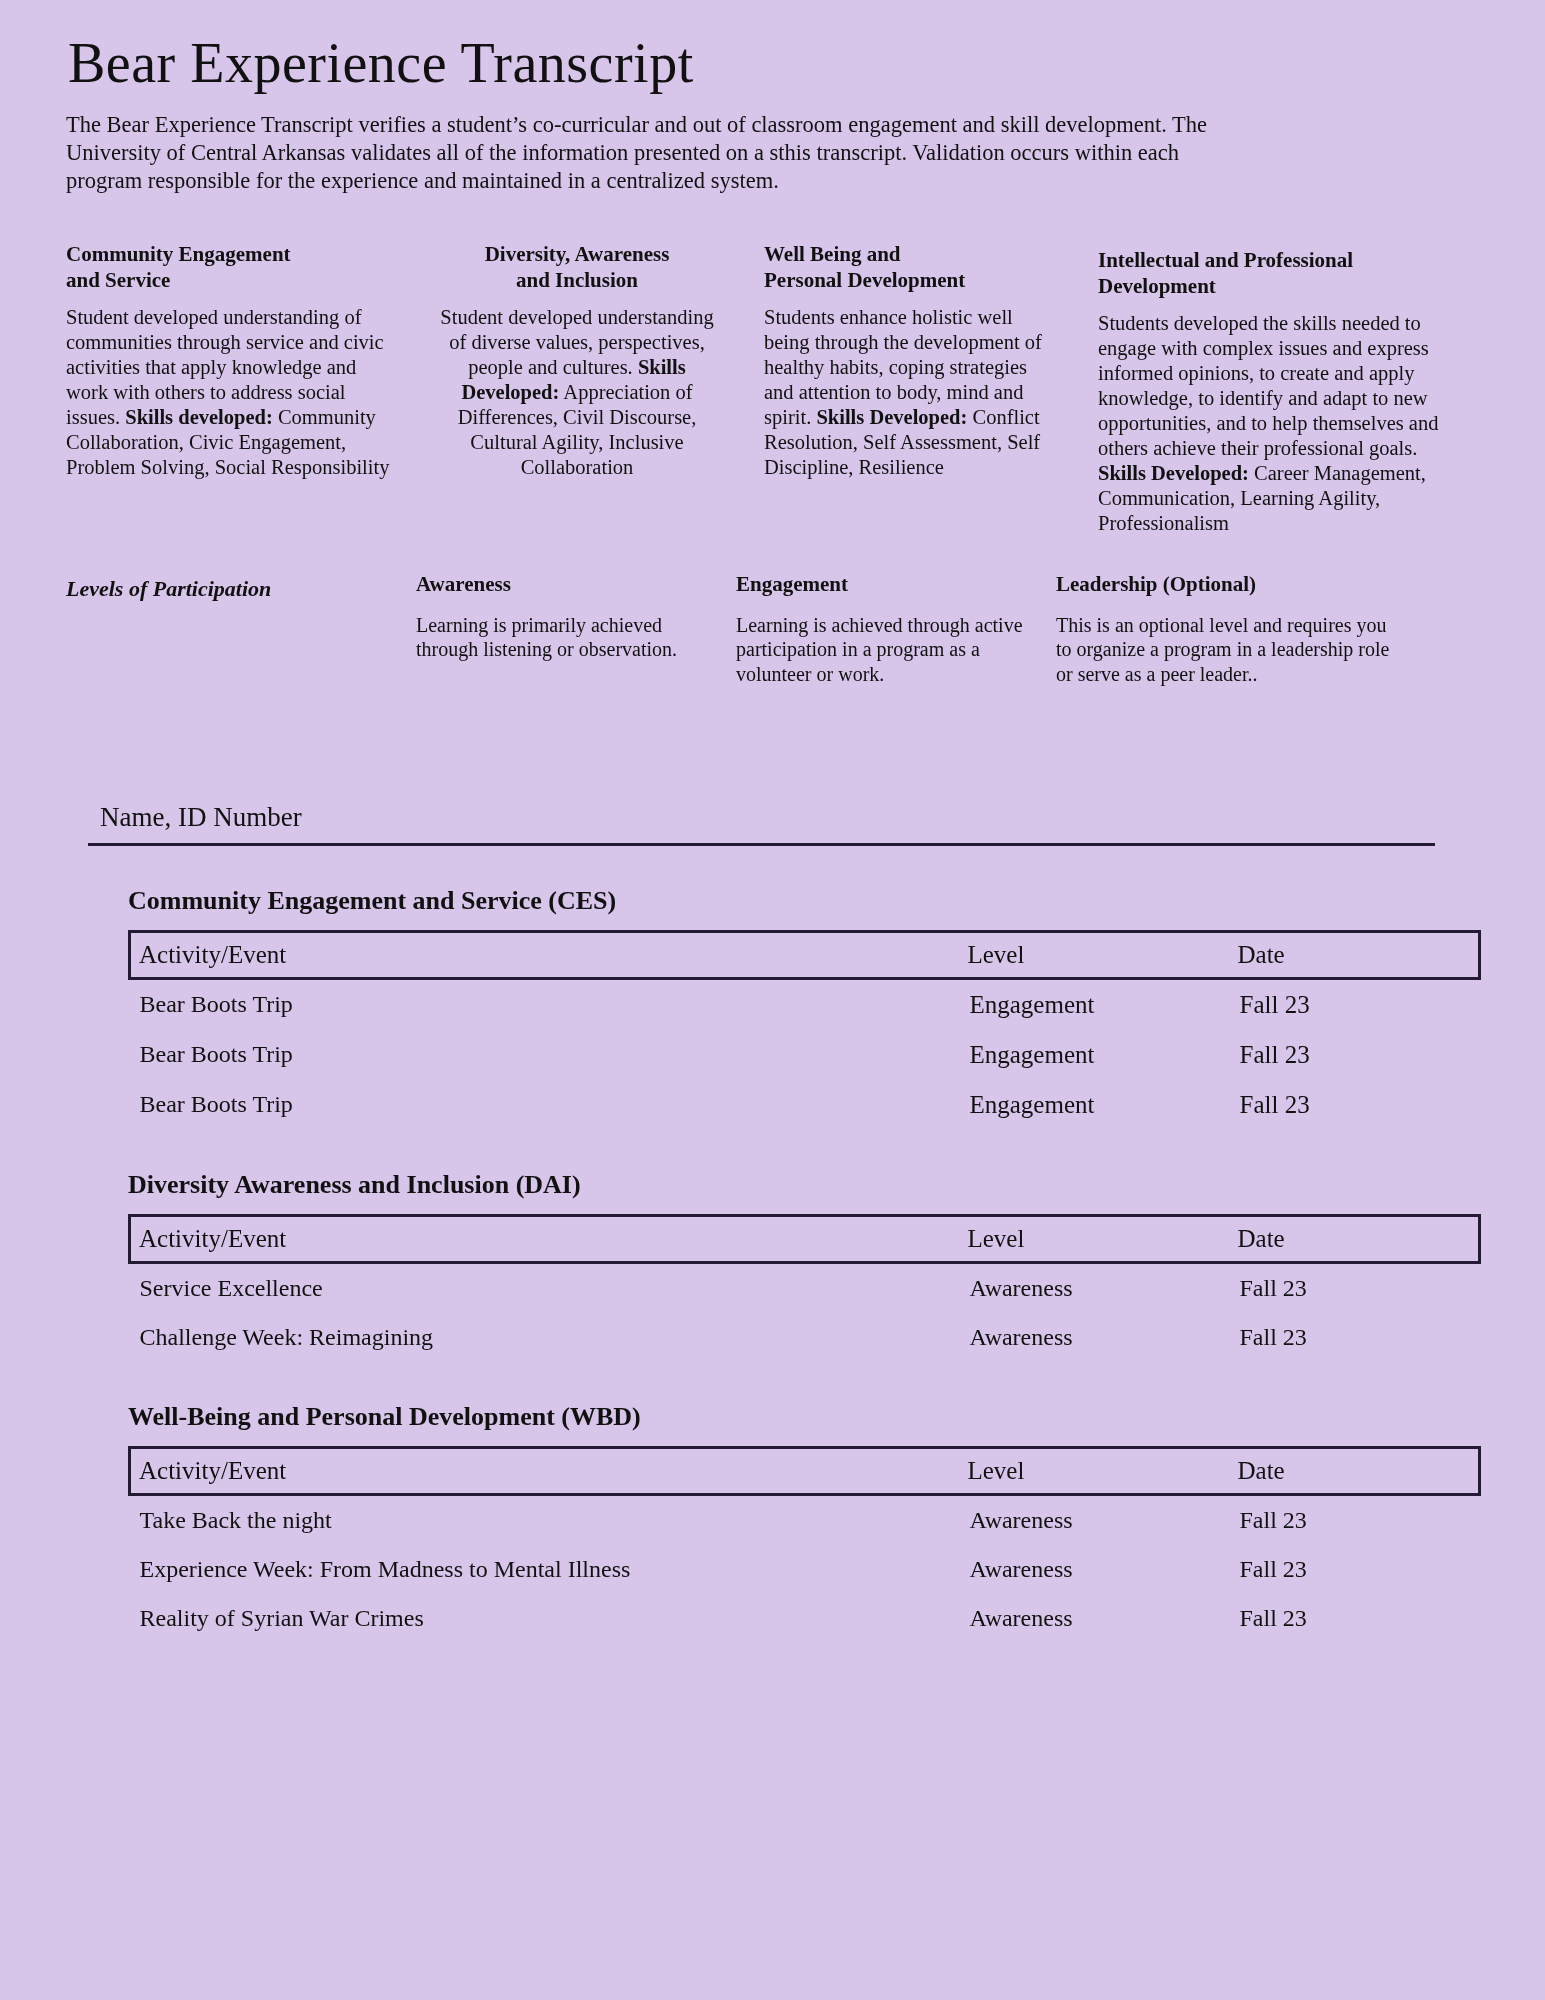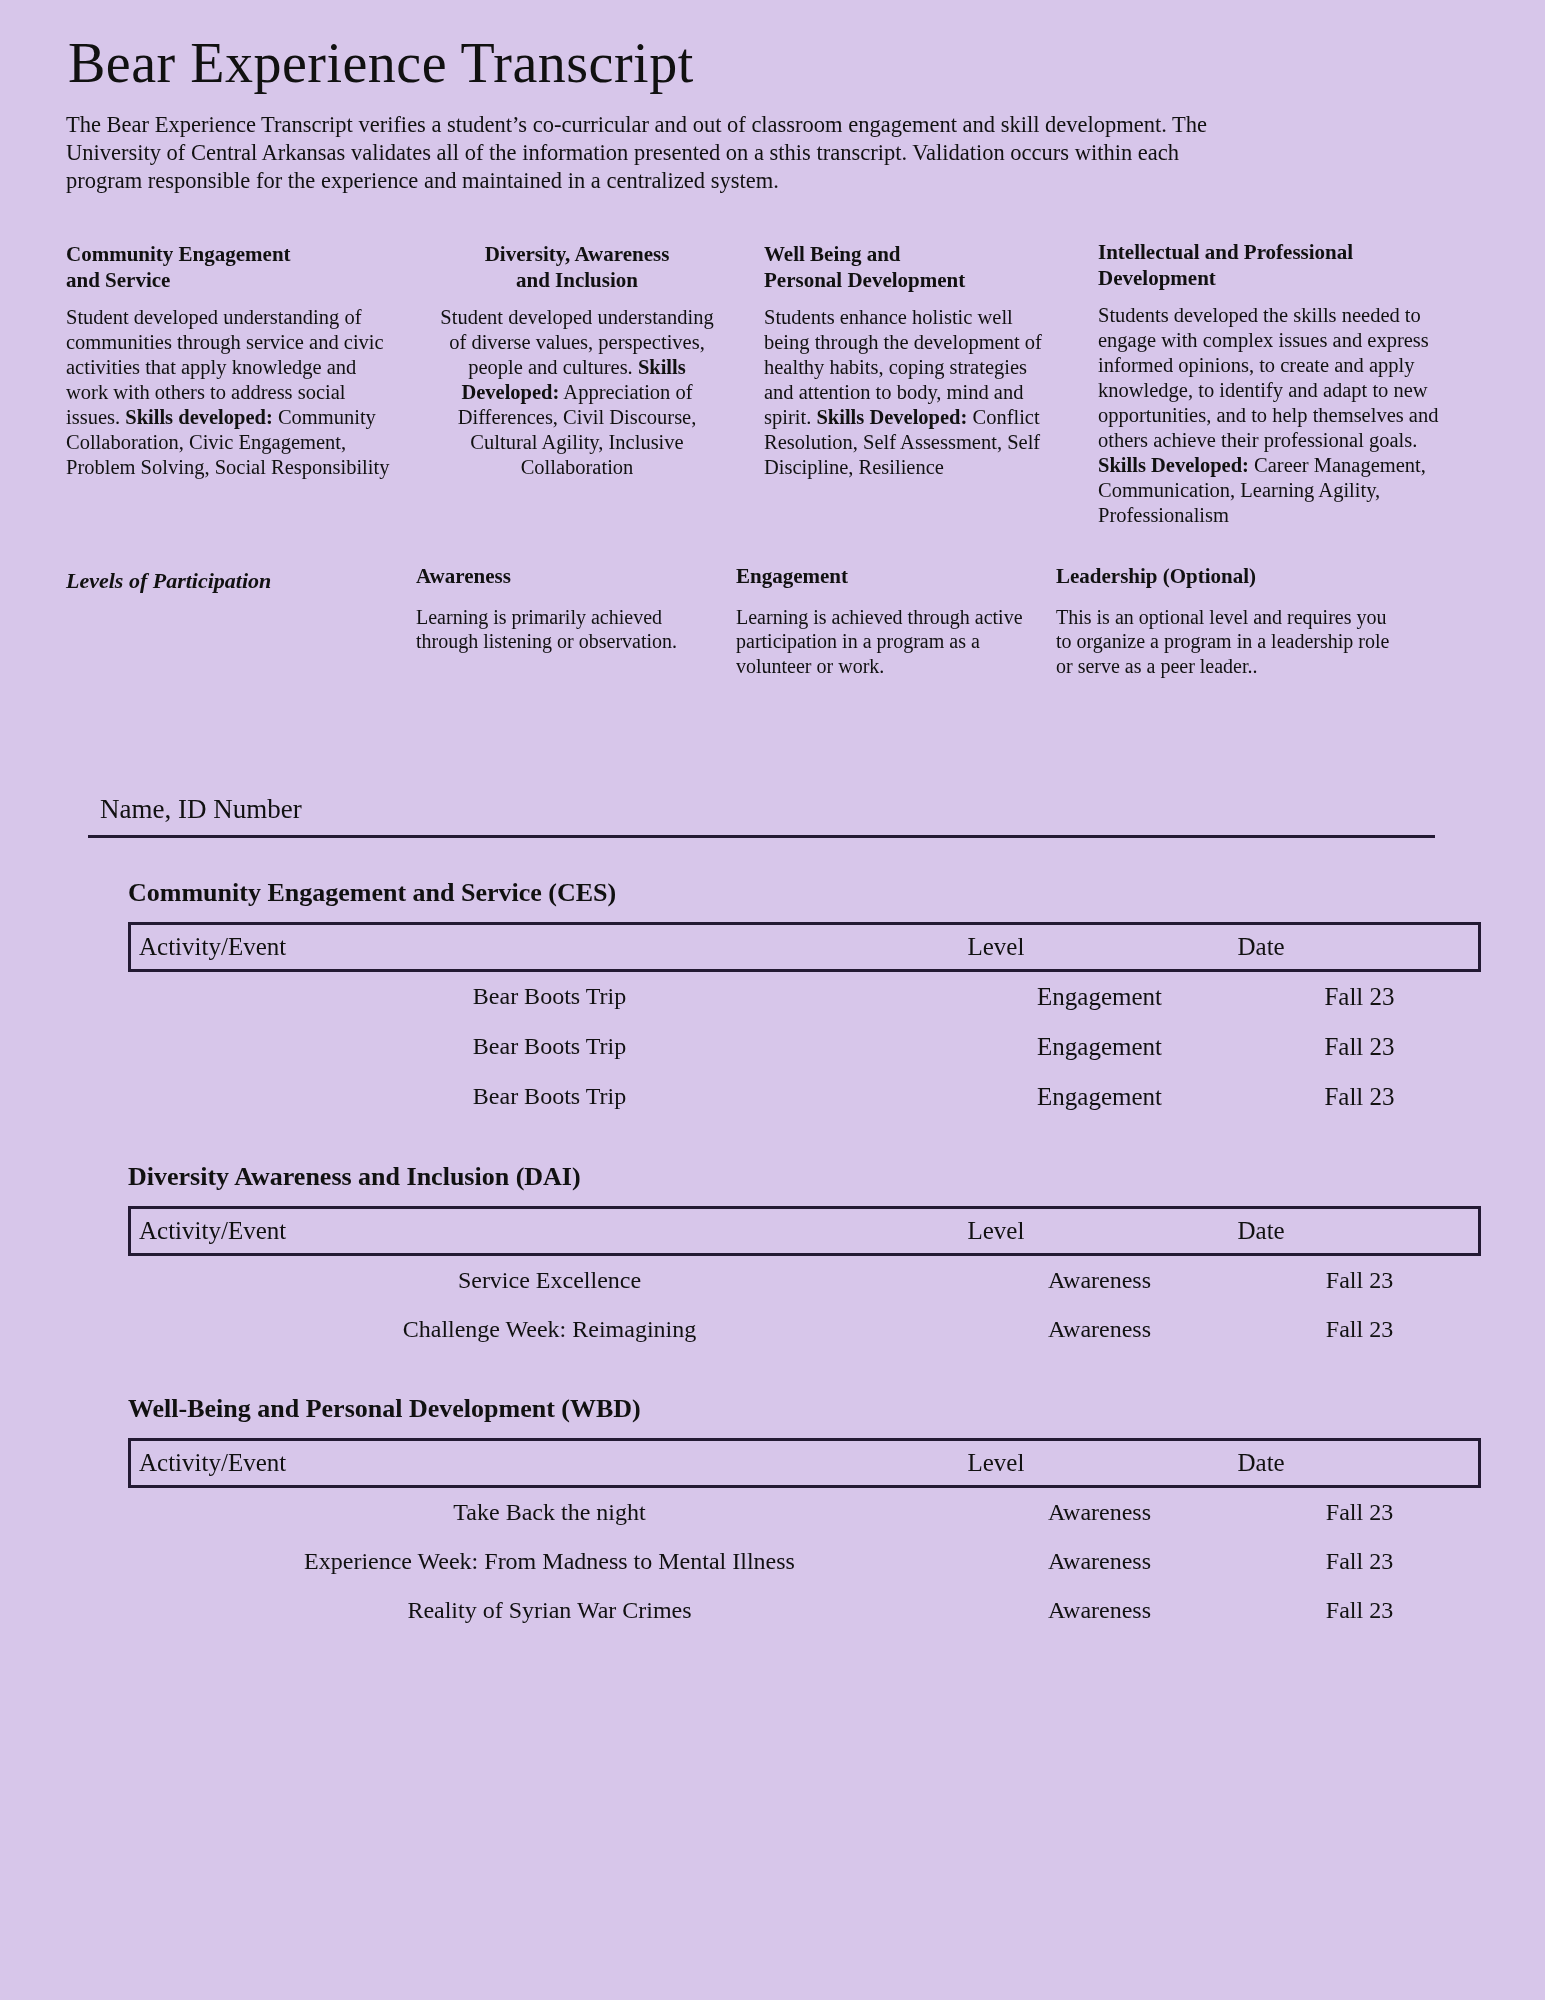--- a/index.html
+++ b/index.html
@@ -61,21 +61,21 @@
     line-height: 1.2;
     margin-bottom: 12px;
   }
   .domain-body {
     font-size: 20.5px;
     line-height: 1.22;
   }
   .domain-body b { font-weight: bold; }
 
   .c1 .domain-head, .c2 .domain-head { margin-top: 10px; }
-  .c4 .domain-head { margin-top: 8px; }
+  .c4 .domain-head { margin-top: 16px; }
   .c3 .domain-head { margin-top: 10px; }
 
   
   .levels {
     display: flex;
     margin: 36px 0 0 4px;
   }
   .lev-label {
     width: 350px;
     font-style: italic;
@@ -135,21 +135,20 @@
     background: transparent;
   }
   table.bet thead th.c-act { border-right: none; }
   table.bet thead th.c-lvl { border-left: none; border-right: none; }
   table.bet thead th.c-date { border-left: none; }
   table.bet tbody td {
     border: none;
     font-size: 24px;
     padding: 11px 0 11px 10px;
     vertical-align: top;
-    text-align: center;
   }
   col.w-act { width: 830px; }
   col.w-lvl { width: 270px; }
   col.w-date { width: 250px; }
 
   .sec-ces tbody td { font-size: 25px; }
   .sec-ces tbody td.lvl, .sec-ces tbody td.date { font-size: 25px; }
 </style>
 </head>
 <body>

